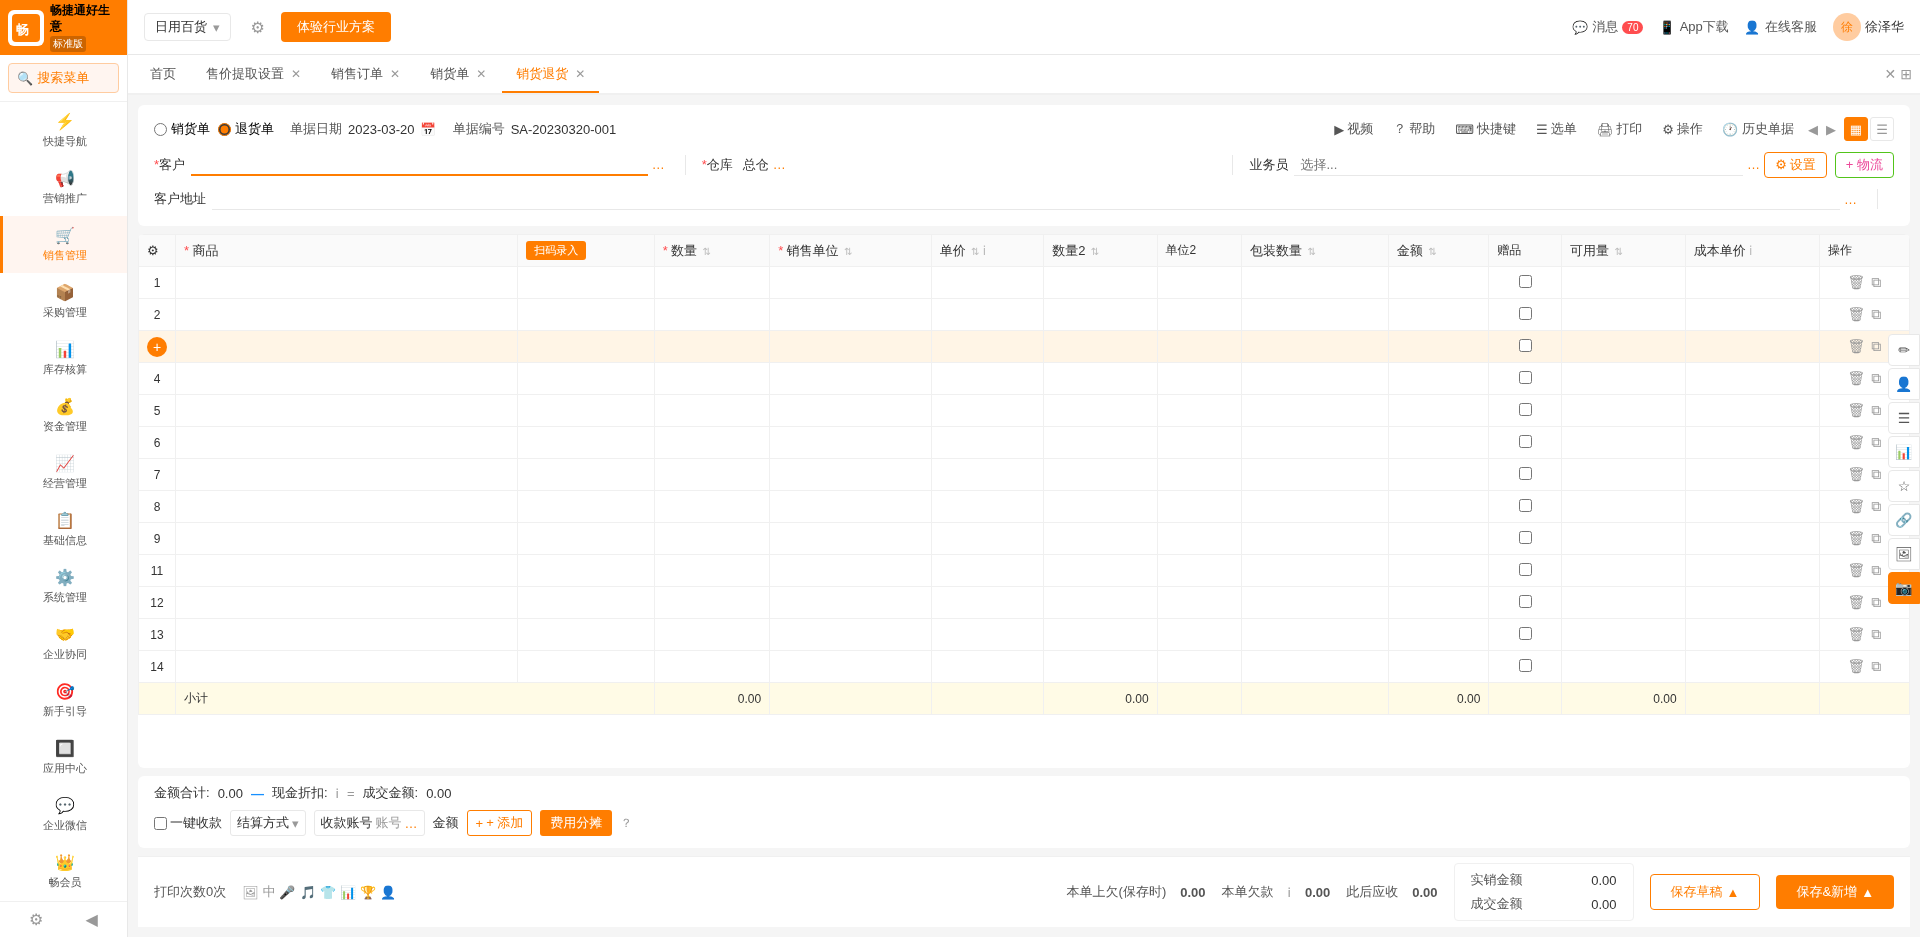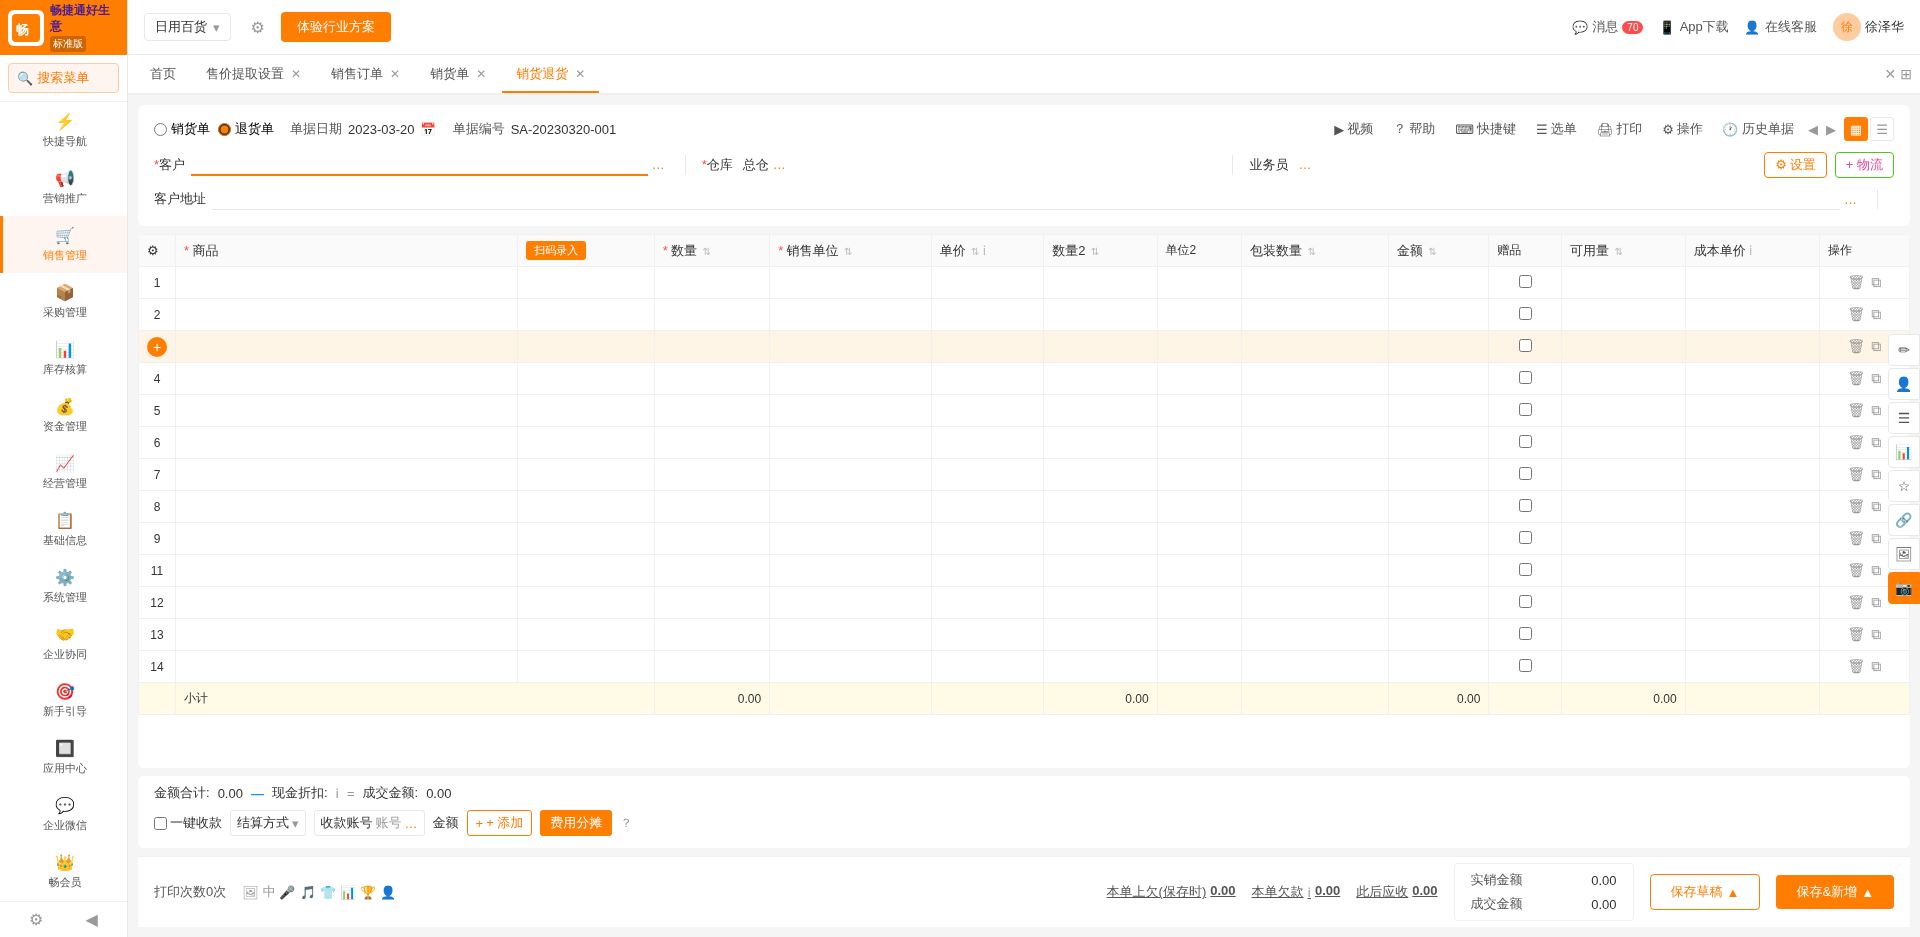--- a/index.html
+++ b/index.html
@@ -3,21 +3,21 @@
   <meta charset="utf-8">
   <style>
     * { box-sizing: border-box; margin: 0; padding: 0; font-family: 'Microsoft YaHei', Arial, sans-serif; font-size: 13px; }
     body { background: #f5f5f5; display: flex; height: 937px; overflow: hidden; }
 
     
     .sidebar { width: 128px; background: #fff; display: flex; flex-direction: column; border-right: 1px solid #e8e8e8; flex-shrink: 0; }
     .sidebar-logo { background: #ff7d00; color: #fff; padding: 10px 8px; display: flex; align-items: center; gap: 6px; height: 55px; }
     .sidebar-logo-icon { width: 36px; height: 36px; background: #fff; border-radius: 6px; display: flex; align-items: center; justify-content: center; flex-shrink: 0; }
     .sidebar-logo-icon svg { width: 28px; height: 28px; }
-    .sidebar-logo-text { font-size: 12px; color: #4c1d95; font-weight: bold; line-height: 1.3; }
+    .sidebar-logo-text { font-size: 12px; color: #000000; font-weight: bold; line-height: 1.3; }
     .sidebar-logo-badge { font-size: 10px; background: rgba(0,0,0,0.2); border-radius: 3px; padding: 1px 3px; margin-top: 2px; display: inline-block; }
     .sidebar-search { padding: 8px; border-bottom: 1px solid #f0f0f0; }
     .sidebar-search-btn { width: 100%; background: #fff5f0; border: 1px solid #ffcca0; border-radius: 4px; padding: 5px 8px; color: #ff7d00; cursor: pointer; display: flex; align-items: center; gap: 4px; font-size: 12px; }
     .sidebar-nav { flex: 1; overflow-y: auto; }
     .sidebar-item { display: flex; flex-direction: column; align-items: center; padding: 10px 6px; cursor: pointer; border-left: 3px solid transparent; color: #555; gap: 3px; }
     .sidebar-item.active { background: #fff5f0; color: #ff7d00; border-left-color: #ff7d00; }
     .sidebar-item-icon { font-size: 16px; }
     .sidebar-item-label { font-size: 11px; text-align: center; }
     .sidebar-bottom { padding: 8px; display: flex; justify-content: space-around; border-top: 1px solid #f0f0f0; }
     .sidebar-bottom-btn { color: #999; cursor: pointer; font-size: 16px; }
@@ -96,21 +96,21 @@
     .bottom-value { color: #333; font-weight: 500; }
     .bottom-row2 { background: #fff; padding: 6px 16px; border-top: 1px solid #f0f0f0; display: flex; align-items: center; gap: 8px; flex-wrap: wrap; }
     .checkbox-label { display: flex; align-items: center; gap: 3px; font-size: 12px; color: #333; cursor: pointer; }
     .select-field { border: 1px solid #e8e8e8; border-radius: 3px; padding: 3px 6px; font-size: 12px; color: #333; cursor: pointer; display: flex; align-items: center; gap: 3px; }
     .add-fee-btn { background: #fff; border: 1px solid #ff7d00; color: #ff7d00; border-radius: 3px; padding: 3px 8px; cursor: pointer; font-size: 12px; display: flex; align-items: center; gap: 3px; }
     .fee-split-btn { background: #ff7d00; color: #fff; border: none; border-radius: 3px; padding: 4px 10px; cursor: pointer; font-size: 12px; }
     .question-icon { color: #999; cursor: pointer; font-size: 12px; }
 
     
     .status-bar { background: #fff; padding: 6px 16px; border-top: 1px solid #f0f0f0; display: flex; align-items: center; gap: 16px; font-size: 12px; color: #555; }
-    .status-item { display: flex; gap: 4px; text-decoration: underline; }
+    .status-item { display: flex; align-items: center; gap: 14px; }
     .summary-row { display: flex; justify-content: space-between; align-items: center; padding: 3px 0; font-size: 13px; }
     .summary-label { color: #555; }
     .summary-value { color: #333; font-weight: 500; min-width: 60px; text-align: right; }
     .btn-save-draft { background: #fff; border: 1px solid #ff7d00; color: #ff7d00; border-radius: 4px; padding: 8px 20px; cursor: pointer; font-size: 13px; display: flex; align-items: center; gap: 4px; }
     .btn-save-new { background: #ff7d00; color: #fff; border: none; border-radius: 4px; padding: 8px 20px; cursor: pointer; font-size: 13px; display: flex; align-items: center; gap: 4px; }
 
     
     .right-quick { position: fixed; right: 0; top: 50%; transform: translateY(-50%); display: flex; flex-direction: column; gap: 2px; z-index: 100; }
     .quick-btn { background: #fff; border: 1px solid #e8e8e8; border-radius: 4px 0 0 4px; width: 32px; height: 32px; display: flex; align-items: center; justify-content: center; cursor: pointer; color: #555; font-size: 14px; }
     .quick-btn.orange-bg { background: #ff7d00; color: #fff; border-color: #ff7d00; }
@@ -339,20 +339,21 @@
         <div class="field-divider"></div>
         <div class="field-group">
           <span class="field-required">*</span>
           <span class="field-label">仓库</span>
           <span style="color:#333; padding-left:4px;">总仓</span>
           <span class="field-dots">…</span>
         </div>
         <div class="field-divider"></div>
         <div class="field-group">
           <span class="field-label">业务员</span>
+          <input class="field-input" type="text" placeholder="选择..." style="">
           <span class="field-dots" style="color:#ff7d00;">…</span>
         </div>
         <div style="margin-left:auto; display:flex; gap:4px;">
           <button class="btn-set">
             <span>⚙</span>
             <span>设置</span>
           </button>
           <button class="btn-add-logistics">
             <span>+ 物流</span>
           </button>

